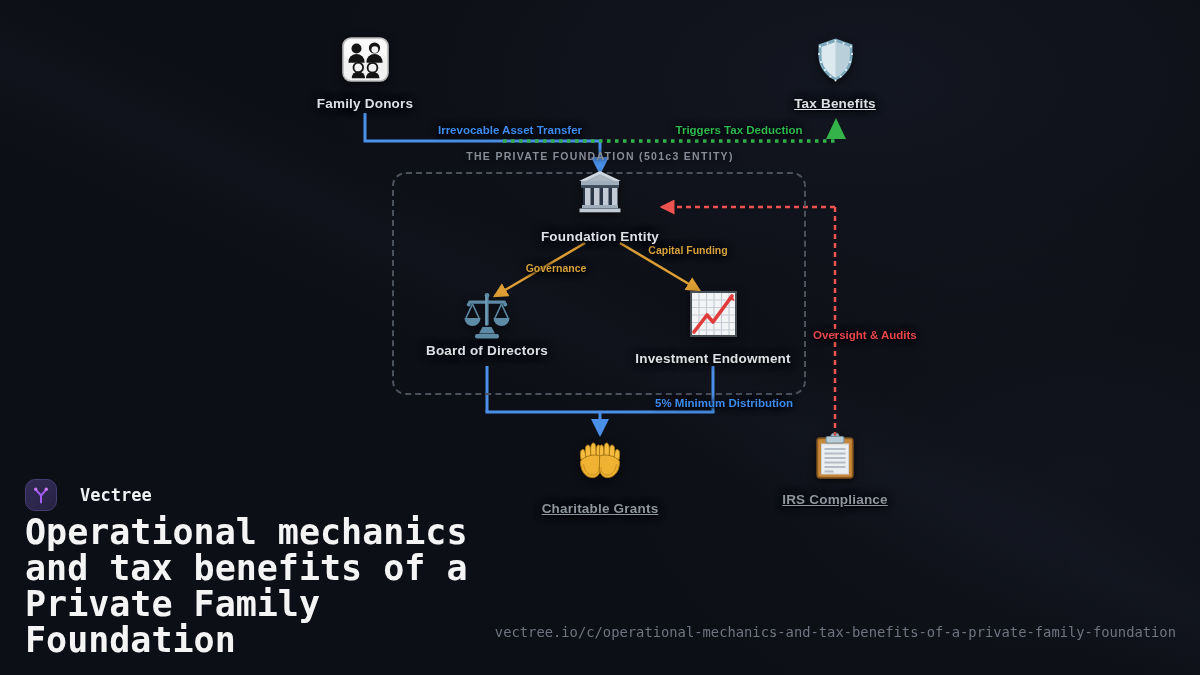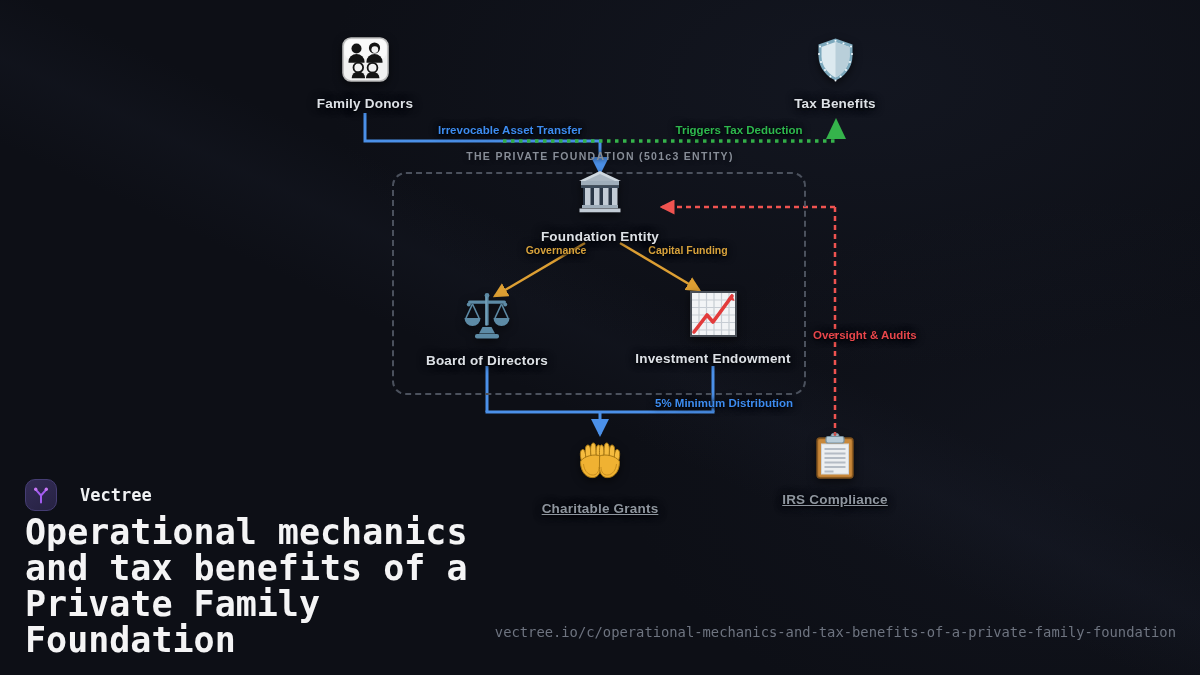--- a/index.html
+++ b/index.html
@@ -23,23 +23,23 @@
   }
   .node .icon{ filter:drop-shadow(0 3px 4px rgba(0,0,0,.55)); line-height:0; }
   .node .nlabel{
     font-size:13.5px; font-weight:bold; color:#dde1e6; letter-spacing:.2px;
     text-shadow:0 0 6px #0b0d13, 0 0 10px #0b0d13, 0 1px 2px #000;
     white-space:nowrap;
   }
   .node .nlabel.muted{ color:#8f969f;text-decoration:underline; }
   
   .n-family  .nlabel{ margin-top:14px; }
-  .n-tax     .nlabel{ margin-top:13px; }
+  .n-tax     .nlabel{ margin-top:13px;text-decoration:underline; }
   .n-found   .nlabel{ margin-top:16px; }
-  .n-board   .nlabel{ margin-top:12px; }
+  .n-board   .nlabel{ margin-top:2px; }
   .n-invest  .nlabel{ margin-top:14px; }
   .n-grants  .nlabel{ margin-top:18px; }
   .n-irs     .nlabel{ margin-top:12px; }
 
   
   .foundation-box{
     position:absolute; left:392px; top:172px; width:414px; height:223px;
     border:2px dashed #4b515d; border-radius:14px;
   }
   .box-label{
@@ -121,21 +121,21 @@
     <polyline points="713,366 713,412" fill="none" stroke="#4b90e8" stroke-width="3"></polyline>
     <line x1="485.5" y1="412" x2="714.5" y2="412" stroke="#4b90e8" stroke-width="3"></line>
     <line x1="600" y1="412" x2="600" y2="434" stroke="#4b90e8" stroke-width="3" marker-end="url(#arrB)"></line>
   </svg>
 
   <div class="foundation-box"></div>
   <div class="box-label">THE PRIVATE FOUNDATION (501c3 ENTITY)</div>
 
   <div class="edge-label el-blue" style="left:510px; top:130px;">Irrevocable Asset Transfer</div>
   <div class="edge-label el-green" style="left:739px; top:130px;">Triggers Tax Deduction</div>
-  <div class="edge-label el-orange" style="left:534px; top:250px;padding-left:44px;">Governance</div>
+  <div class="edge-label el-orange" style="left:534px; top:268px;padding-left:44px;">Governance</div>
   <div class="edge-label el-orange" style="left:688px; top:250px;">Capital Funding</div>
   <div class="edge-label el-blue" style="left:724px; top:403px;">5% Minimum Distribution</div>
   <div class="edge-label el-red el-left" style="left:813px; top:335px;">Oversight &amp; Audits</div>
 
   <div class="node n-family" style="left:365px; top:37px;">
     <span class="icon">
       <svg width="47" height="45" viewBox="0 0 47 45">
         <rect x="1" y="1" width="45" height="43" rx="8" fill="#f1f1f1" stroke="#b9b9b9" stroke-width="1.6"></rect>
         <rect x="2.5" y="2.5" width="42" height="20" rx="7" fill="#fafafa"></rect>
         <circle cx="14.5" cy="11.5" r="5" fill="#141414"></circle>

